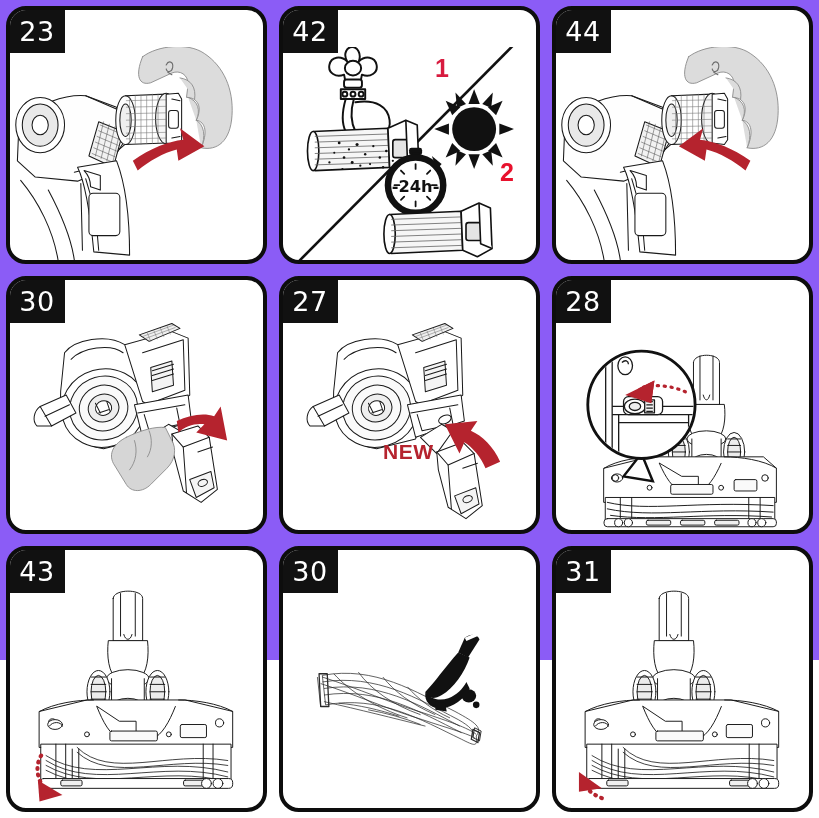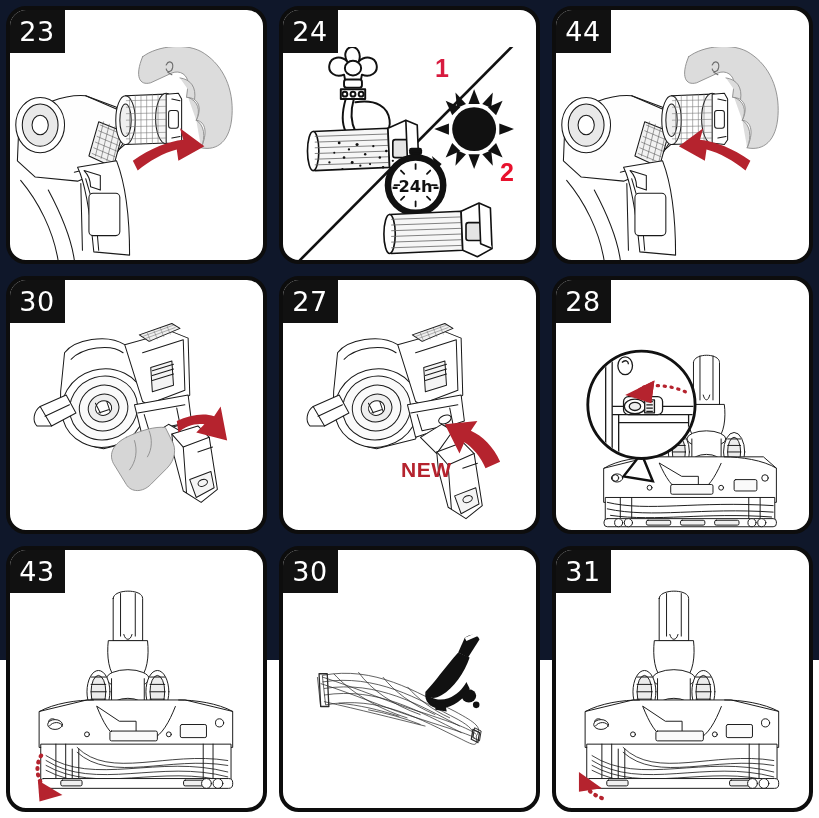--- a/index.html
+++ b/index.html
@@ -1,33 +1,33 @@
 <!DOCTYPE html>
 <html><head>
 <meta charset="utf-8">
 <style>
   html,body{margin:0;padding:0;background:#ffffff;}
   body{width:819px;height:818px;font-family:"Liberation Sans",sans-serif;overflow:hidden;}
-  .sheet{position:relative;width:819px;height:660px;background:#0f172a;}
+  .sheet{position:relative;width:819px;height:660px;background:#8b5cf6;}
   .grid{position:absolute;inset:0;display:grid;
         grid-template-columns:273px 273px 273px;
         grid-template-rows:270px 270px 278px;}
   .panel{position:relative;box-sizing:border-box;padding:6px;}
   .frame{position:relative;width:100%;height:100%;box-sizing:border-box;
          border:4px solid #0d0d0d;border-radius:20px;background:#fff;overflow:hidden;}
   .badge{position:absolute;top:-1px;left:-1px;width:56px;height:44px;background:#111;
          display:flex;align-items:center;justify-content:center;z-index:6;}
   .badge span{color:#fff;font-size:27px;font-weight:400;line-height:1;letter-spacing:.5px;
               font-family:"DejaVu Sans",sans-serif;}
   .art{position:absolute;inset:0;margin-top:37px;}
   .art svg{width:100%;height:100%;display:block;}
   .lbl{position:absolute;font-weight:bold;font-family:"Liberation Sans",sans-serif;}
   .lbl-1{left:152px;top:44px;font-size:25px;color:#D81B3F;}
   .lbl-2{left:217px;top:148px;font-size:25px;color:#E8112D;}
-  .lbl-new{left:118px;top:160px;font-size:21px;color:#B5232E;letter-spacing:.5px;margin-top:18px;}
+  .lbl-new{left:100px;top:160px;font-size:21px;color:#B5232E;letter-spacing:.5px;}
 </style>
 </head>
 <body>
 
 <div class="sheet">
 <div class="grid">
 
   <div class="panel">
     <div class="frame">
       <div class="badge">
@@ -108,21 +108,21 @@
                      C 166 130, 148 140, 134 152 Z" fill="#B5232E"></path>
           </g>
         </svg>
       </div>
     </div>
   </div>
 
   <div class="panel">
     <div class="frame">
       <div class="badge">
-        <span>24</span>
+        <span>42</span>
       </div>
       <div class="art">
         <svg viewBox="0 0 265 262" xmlns="http://www.w3.org/2000/svg">
 
           <line x1="-6" y1="266" x2="262" y2="-4" stroke="#111" stroke-width="3.2"></line>
 
           <g fill="#fff" stroke="#111" stroke-width="2.4" stroke-linejoin="round" stroke-linecap="round">
             <path d="M56 18 C 48 10, 36 12, 34 22 C 32 32, 42 38, 52 34 L 54 44 L 72 44 L 74 34
                      C 84 38, 94 32, 92 22 C 90 12, 78 10, 70 18 C 74 8, 68 0, 62 0 C 56 0, 50 8, 56 18 Z"></path>
             <ellipse cx="63" cy="26" rx="10" ry="9"></ellipse>

